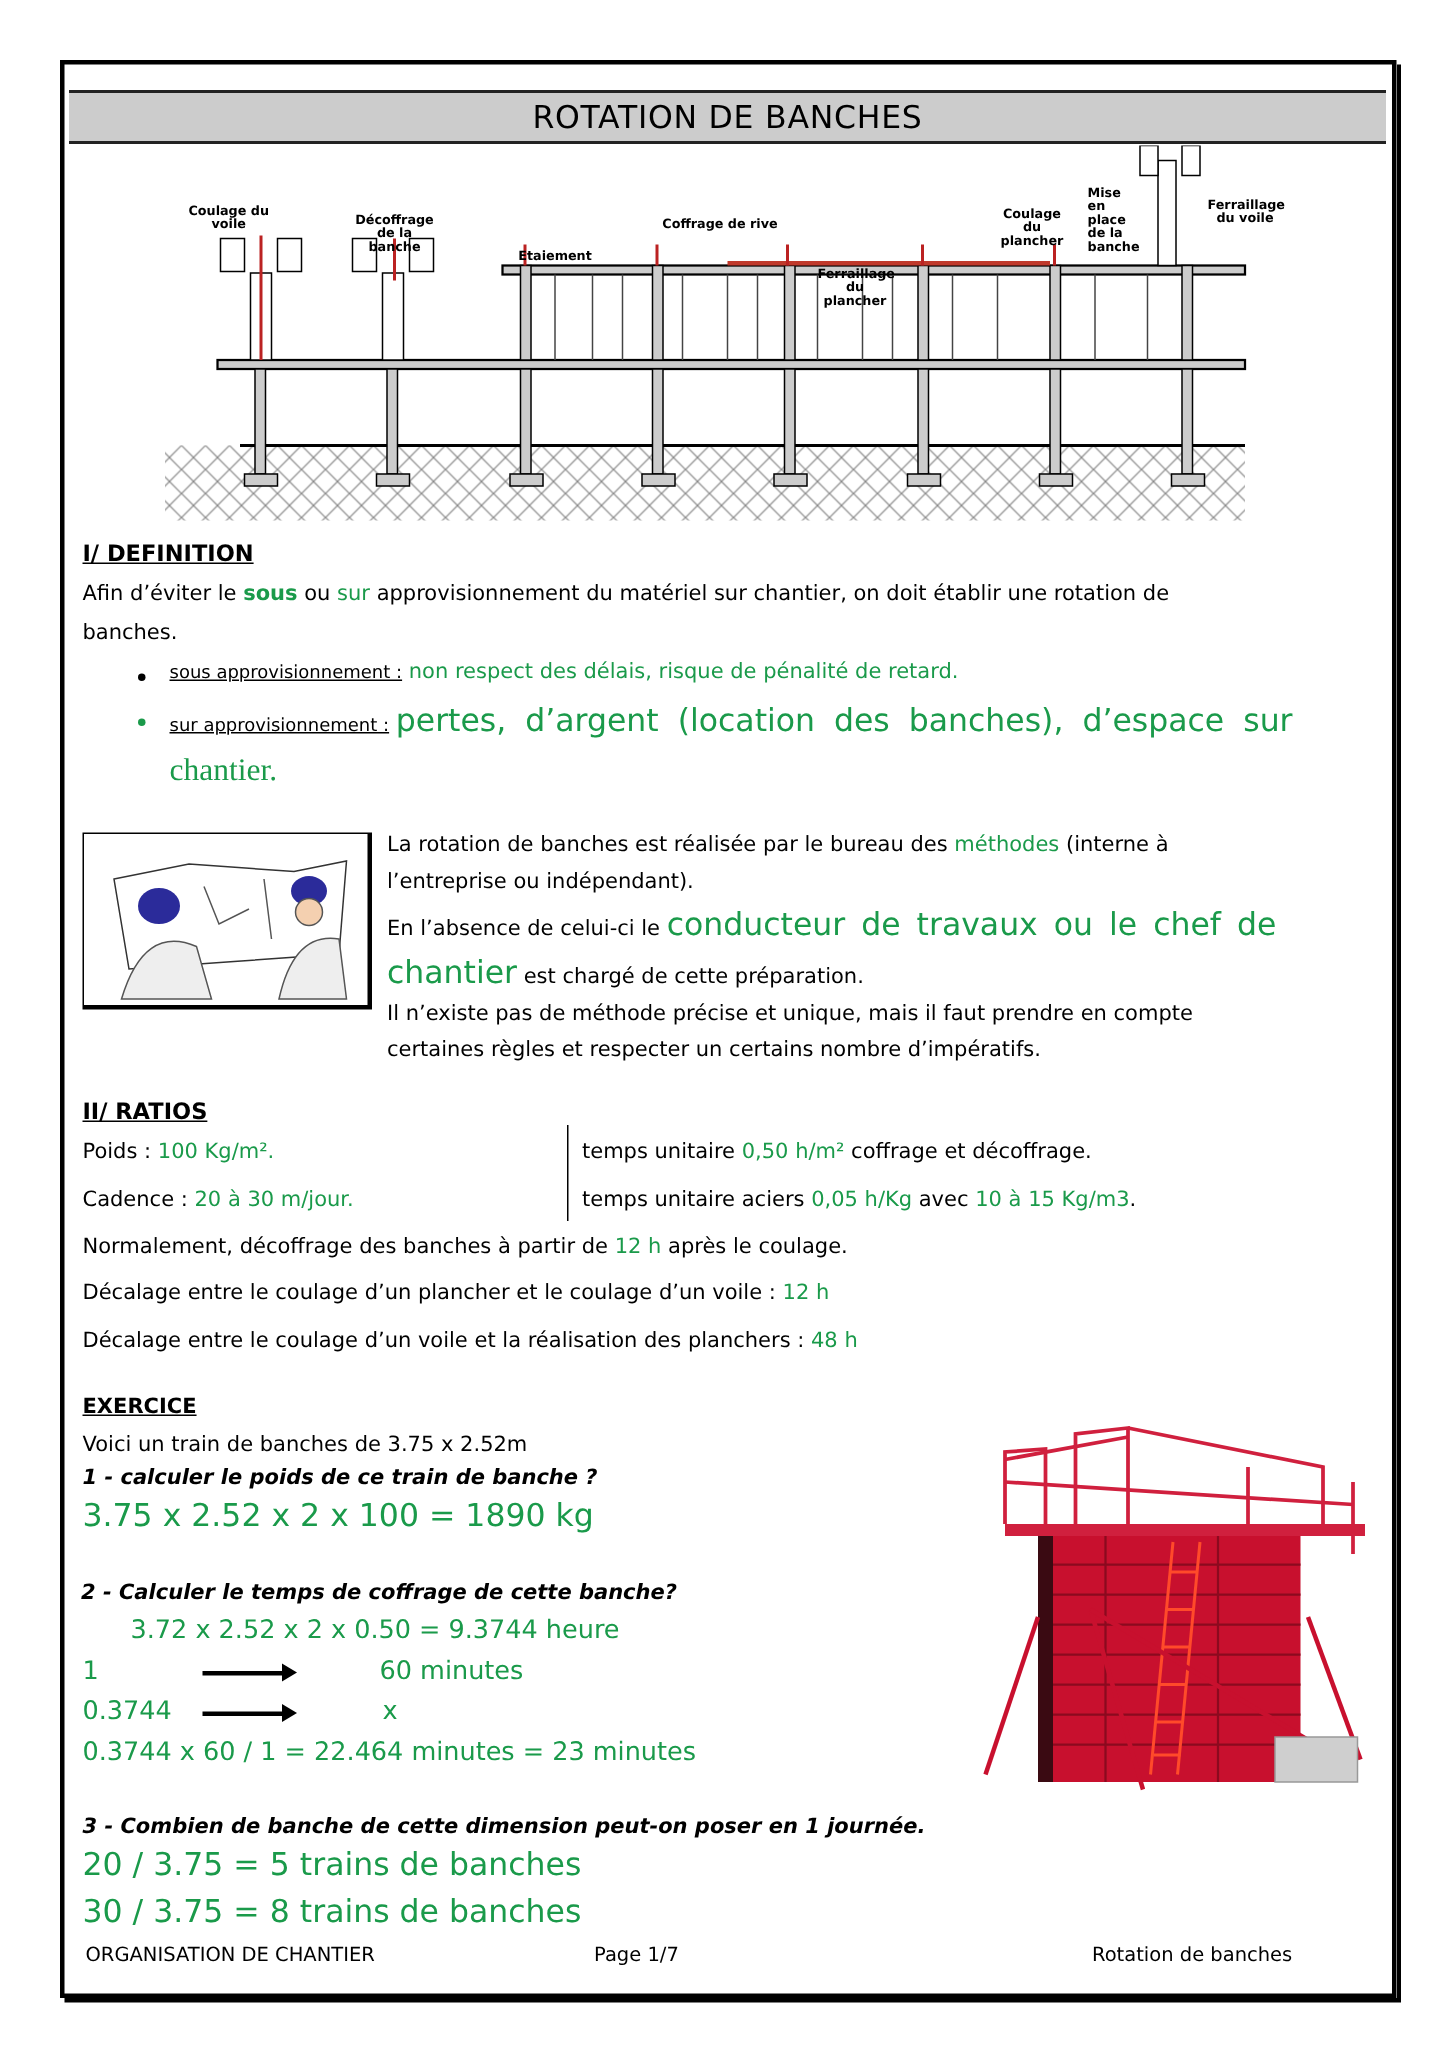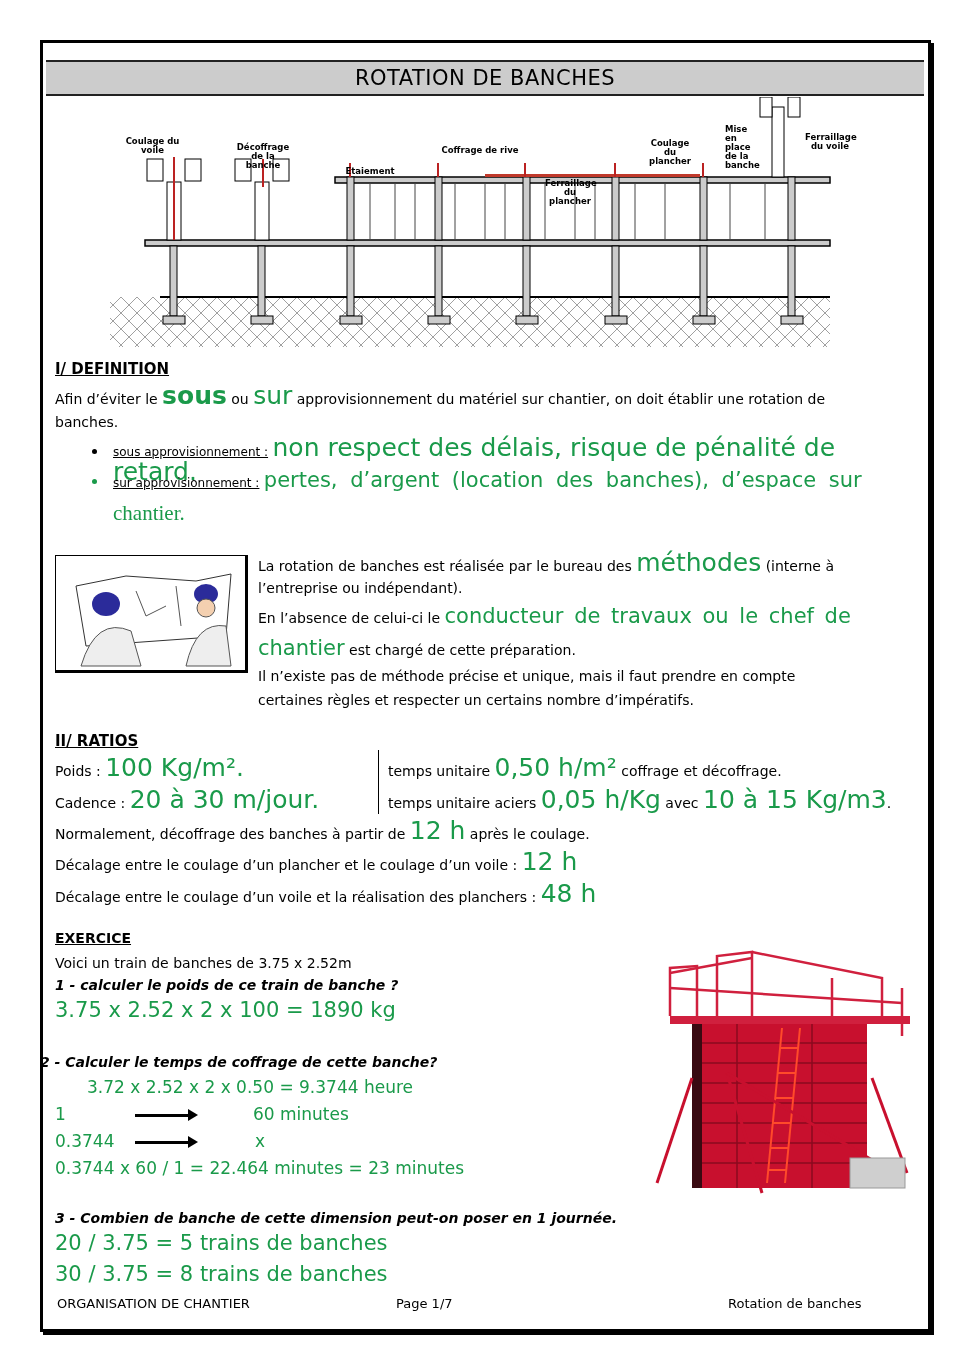--- a/index.html
+++ b/index.html
@@ -16,21 +16,21 @@
     display: flex; align-items: center; justify-content: center;
   }
   .title-bar span { font-size: 21px; letter-spacing: 0.5px; color: #000; }
 
   .diagram { position: absolute; left: 105px; top: 97px; width: 770px; height: 258px; }
   .diag-label { position: absolute; font-size: 8.5px; line-height: 9px; text-align: center; color: #000; font-weight: bold; }
 
   .sec-head { position: absolute; font-size: 15px; font-weight: bold; text-decoration: underline; color: #000; }
   .txt { position: absolute; font-size: 14px; color: #000; line-height: 20px; }
   .g { color: #1a9a4a; }
-  .big { font-size: 25px; }
+  .big { font-size: 14px; }
   .bigger { font-size: 21px; }
   .ul { text-decoration: underline; font-size: 12px; }
   .bullet { position: absolute; width: 5px; height: 5px; border-radius: 50%; background: #000; }
   .bullet.green { background: #1a9a4a; }
   .it { font-style: italic; font-weight: bold; font-size: 14px; }
 
   .illus { position: absolute; left: 55px; top: 555px; width: 193px; height: 118px; border: 1px solid #000; border-right: 3px solid #000; border-bottom: 3px solid #000; background: #fff; }
   .vsep { position: absolute; left: 378px; top: 750px; width: 1px; height: 64px; background: #000; }
 
   .photo { position: absolute; left: 652px; top: 948px; width: 258px; height: 250px; }
@@ -131,21 +131,21 @@
 
     <rect x="667" y="10" width="12" height="70" fill="#fff" stroke="#000"></rect>
     <rect x="655" y="0" width="12" height="20" fill="#fff" stroke="#000"></rect>
     <rect x="683" y="0" width="12" height="20" fill="#fff" stroke="#000"></rect>
   </svg>
   <div class="diag-label" style="left:20px;top:40px;width:55px;">Coulage du voile</div>
   <div class="diag-label" style="left:128px;top:46px;width:60px;">Décoffrage de la banche</div>
   <div class="diag-label" style="left:240px;top:70px;width:50px;">Etaiement</div>
   <div class="diag-label" style="left:335px;top:49px;width:80px;">Coffrage de rive</div>
   <div class="diag-label" style="left:440px;top:42px;width:50px;margin-top:40px;">Ferraillage du plancher</div>
-  <div class="diag-label" style="left:540px;top:42px;width:50px;">Coulage du plancher</div>
+  <div class="diag-label" style="left:558px;top:42px;width:50px;">Coulage du plancher</div>
   <div class="diag-label" style="left:620px;top:28px;width:35px;text-align:left;">Mise en place de la banche</div>
   <div class="diag-label" style="left:700px;top:36px;width:50px;">Ferraillage du voile</div>
 </div>
 
 <div class="sec-head" style="left:55px;top:360px;">I/ DEFINITION</div>
 <div class="txt" style="left:55px;top:386px;width:860px;">
   <span>Afin d’éviter le </span><span class="g big" style="font-weight:bold;">sous</span><span> ou </span><span class="g big" style="font-weight:normal;">sur</span><span> approvisionnement du matériel sur chantier, on doit établir une rotation de</span>
 </div>
 <div class="txt" style="left:55px;top:412px;">banches.</div>
 
@@ -209,21 +209,21 @@
 </div>
 <div class="txt" style="left:55px;top:884px;">
   <span>Décalage entre le coulage d’un voile et la réalisation des planchers : </span><span class="g big">48 h</span>
 </div>
 
 <div class="sec-head" style="left:55px;top:930px;font-size:14px;">EXERCICE</div>
 <div class="txt" style="left:55px;top:953px;">Voici un train de banches de 3.75 x 2.52m</div>
 <div class="txt it" style="left:55px;top:975px;">1 - calculer le poids de ce train de banche ?</div>
 <div class="txt g bigger" style="left:55px;top:1000px;">3.75 x 2.52 x 2 x 100 = 1890 kg</div>
 
-<div class="txt it" style="left:40px;top:1052px;">2 - Calculer le temps de coffrage de cette banche?</div>
+<div class="txt it" style="left:54px;top:1052px;">2 - Calculer le temps de coffrage de cette banche?</div>
 <div class="txt g" style="left:55px;top:1077px;font-size:17px;margin-left:32px;">3.72 x 2.52 x 2 x 0.50 = 9.3744 heure</div>
 <div class="txt g" style="left:55px;top:1104px;font-size:17px;">1</div>
 <div class="arrow" style="left:135px;top:1114px;"></div>
 <div class="txt g" style="left:253px;top:1104px;font-size:17px;">60 minutes</div>
 <div class="txt g" style="left:55px;top:1131px;font-size:17px;">0.3744</div>
 <div class="arrow" style="left:135px;top:1141px;"></div>
 <div class="txt g" style="left:255px;top:1131px;font-size:17px;">x</div>
 <div class="txt g" style="left:55px;top:1158px;font-size:17px;">0.3744 x 60 / 1 = 22.464 minutes = 23 minutes</div>
 
 <div class="txt it" style="left:55px;top:1208px;">3 - Combien de banche de cette dimension peut-on poser en 1 journée.</div>

